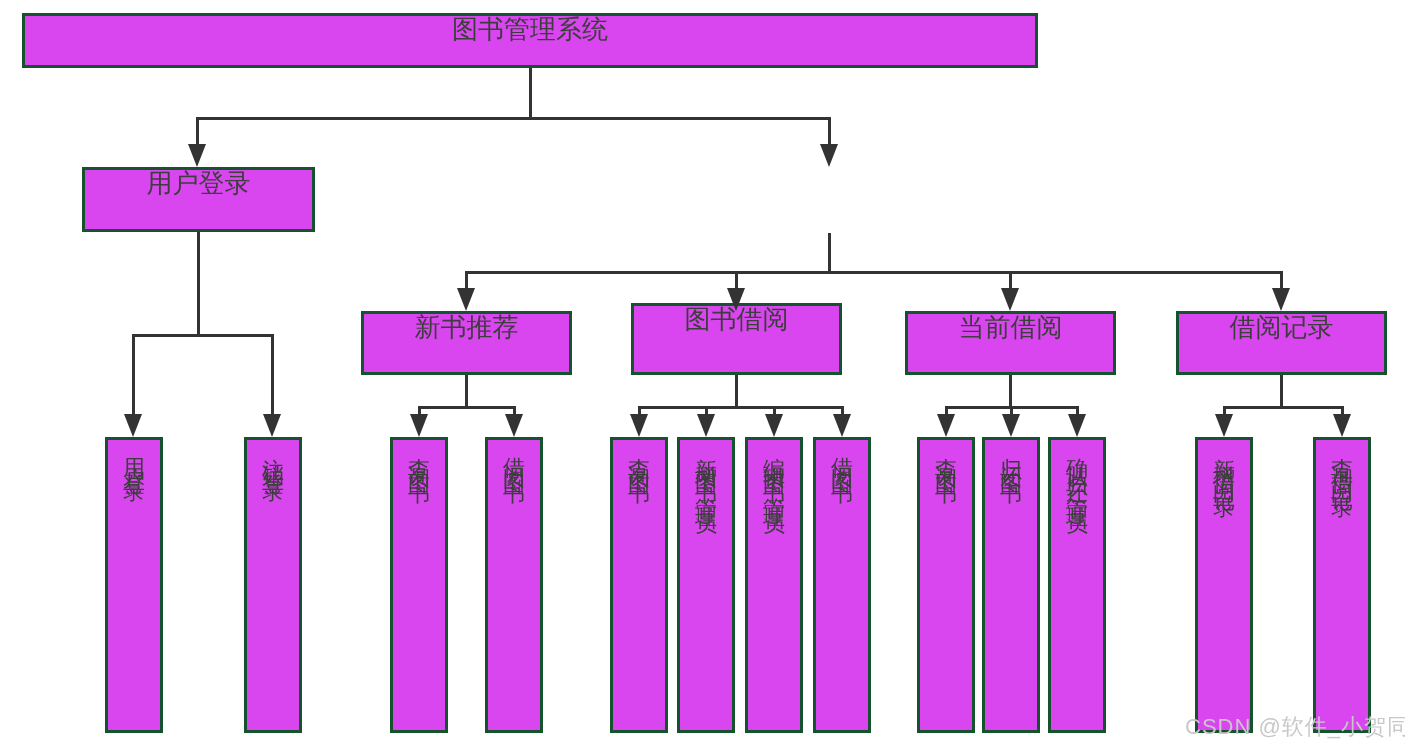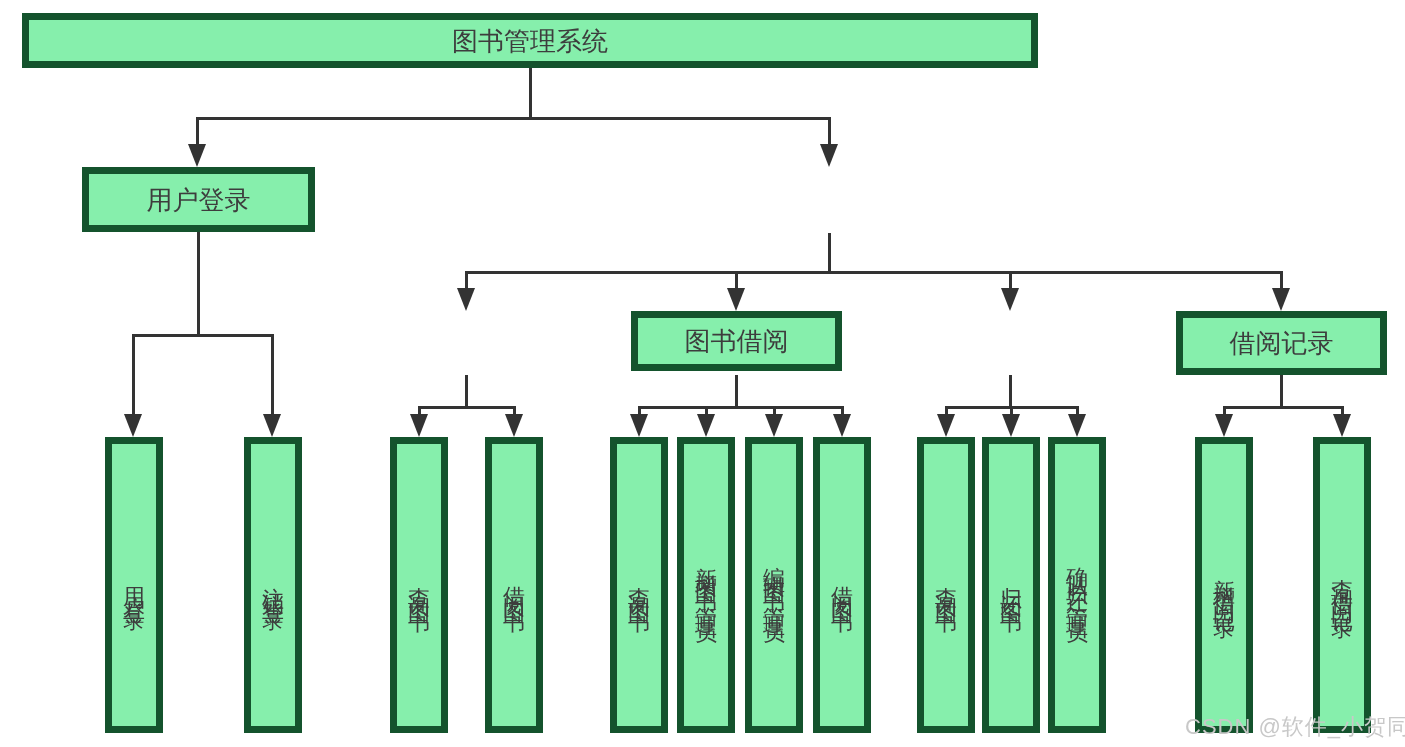--- a/index.html
+++ b/index.html
@@ -1,22 +1,22 @@
 <!DOCTYPE html>
 <html><head>
 <meta charset="utf-8">
 <style>
   html,body{margin:0;padding:0;background:#fff;}
   #canvas{
     position:relative;width:1405px;height:747px;background:#ffffff;
     font-family:"Liberation Sans","DejaVu Sans",sans-serif;overflow:hidden;
   }
   .node{
-    position:absolute;background:#86efac;border:7px solid #14532d;
-    box-sizing:border-box;display:flex;align-items:center;justify-content:center;
+    position:absolute;background:#d946ef;border:3px solid #14532d;
+    box-sizing:border-box;display:flex;justify-content:center;
     color:#3d3d3d;
   }
   .hlabel{font-size:26px;line-height:1;white-space:nowrap;}
   .root .hlabel{font-size:26px;}
   .vlabel{
     writing-mode:vertical-rl;text-orientation:mixed;
     font-size:22px;line-height:1;letter-spacing:8px;white-space:nowrap;
   }
   .line{position:absolute;background:#333333;}
   .arrowhead{
@@ -35,22 +35,28 @@
 <div id="canvas">
 
   <div class="node root" style="left:22px;top:13px;width:1016px;height:55px;">
     <span class="hlabel">图书管理系统</span>
   </div>
 
   <div class="node" style="left:82px;top:167px;width:233px;height:65px;">
     <span class="hlabel">用户登录</span>
   </div>
 
-  <div class="node" style="left:631px;top:311px;width:211px;height:60px;">
+  <div class="node" style="left:361px;top:311px;width:211px;height:64px;">
+    <span class="hlabel">新书推荐</span>
+  </div>
+  <div class="node" style="left:631px;top:303px;width:211px;height:72px;">
     <span class="hlabel">图书借阅</span>
+  </div>
+  <div class="node" style="left:905px;top:311px;width:211px;height:64px;">
+    <span class="hlabel">当前借阅</span>
   </div>
   <div class="node" style="left:1176px;top:311px;width:211px;height:64px;">
     <span class="hlabel">借阅记录</span>
   </div>
 
   <div class="node" style="left:105px;top:437px;width:58px;height:296px;">
     <span class="vlabel">用户登录</span>
   </div>
   <div class="node" style="left:244px;top:437px;width:58px;height:296px;">
     <span class="vlabel">注销登录</span>

